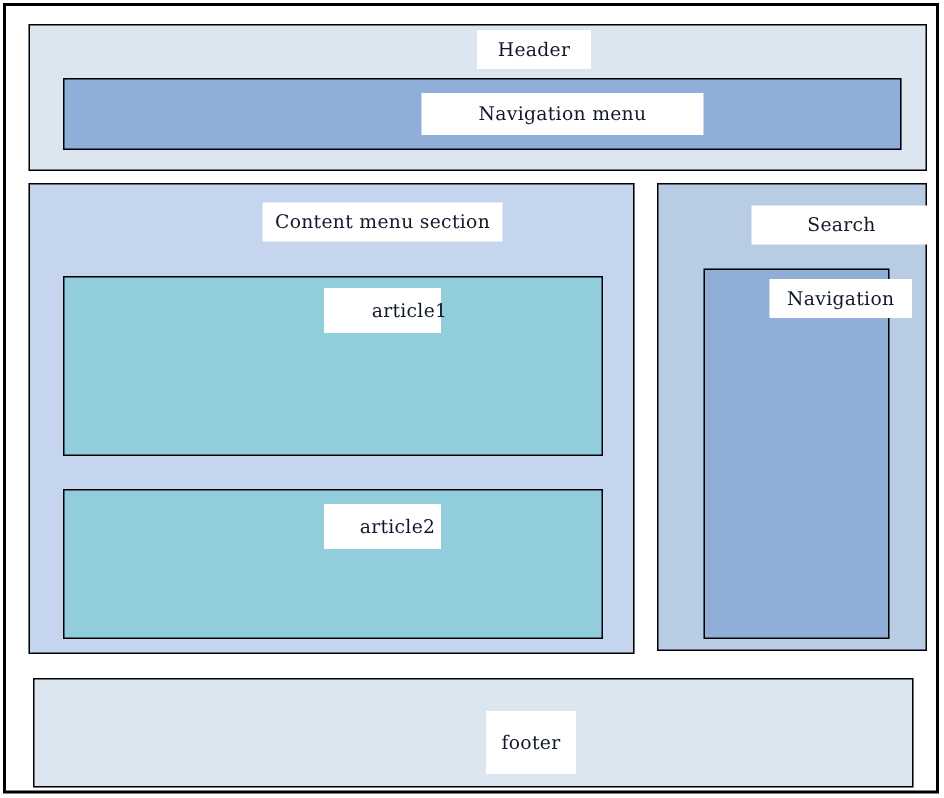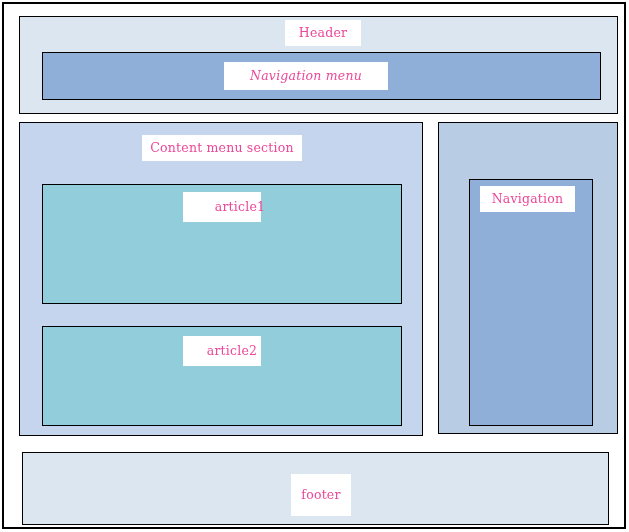--- a/index.html
+++ b/index.html
@@ -37,30 +37,31 @@
   .box {
     position: absolute;
     box-sizing: border-box;
     border: 1.5px solid #000000;
   }
 
   
   .label {
     position: absolute;
     background: #ffffff;
-    color: #ec4899;
+    color: #0f172a;
     text-align: center;
     line-height: 1.15;
     font-size: 12.5px;
     display: flex;
     align-items: center;
     justify-content: center;
     box-sizing: border-box;
     white-space: nowrap;
     letter-spacing: 0.2px;
+    margin-left: 33px;
   }
 
   
   #header-box {
     left: 15px;
     top: 12px;
     width: 599px;
     height: 98px;
     background: #dce6f1;
   }
@@ -71,25 +72,24 @@
     height: 26px;
   }
   #nav-menu-box {
     left: 38px;
     top: 48px;
     width: 559px;
     height: 48px;
     background: #8fafd9;
   }
   #nav-menu-label {
-    left: 220px;
+    left: 244px;
     top: 58px;
-    width: 164px;
+    width: 188px;
     height: 28px;
-    font-style: italic;
   }
 
   
   #content-main-box {
     left: 15px;
     top: 118px;
     width: 404px;
     height: 314px;
     background: #c5d5ed;
   }
@@ -187,20 +187,21 @@
     <div class="box" id="content-main-box"></div>
     <div class="label" id="content-main-label">Content menu section</div>
 
     <div class="box" id="article1-box"></div>
     <div class="label" id="article1-label">article1</div>
 
     <div class="box" id="article2-box"></div>
     <div class="label" id="article2-label">article2</div>
 
     <div class="box" id="sidebar-box"></div>
+    <div class="label" id="search-label">Search</div>
 
     <div class="box" id="navigation-box"></div>
     <div class="label" id="navigation-label">Navigation</div>
 
     <div class="box" id="footer-box"></div>
     <div class="label" id="footer-label">footer</div>
 
   </div>
 </div>
 

